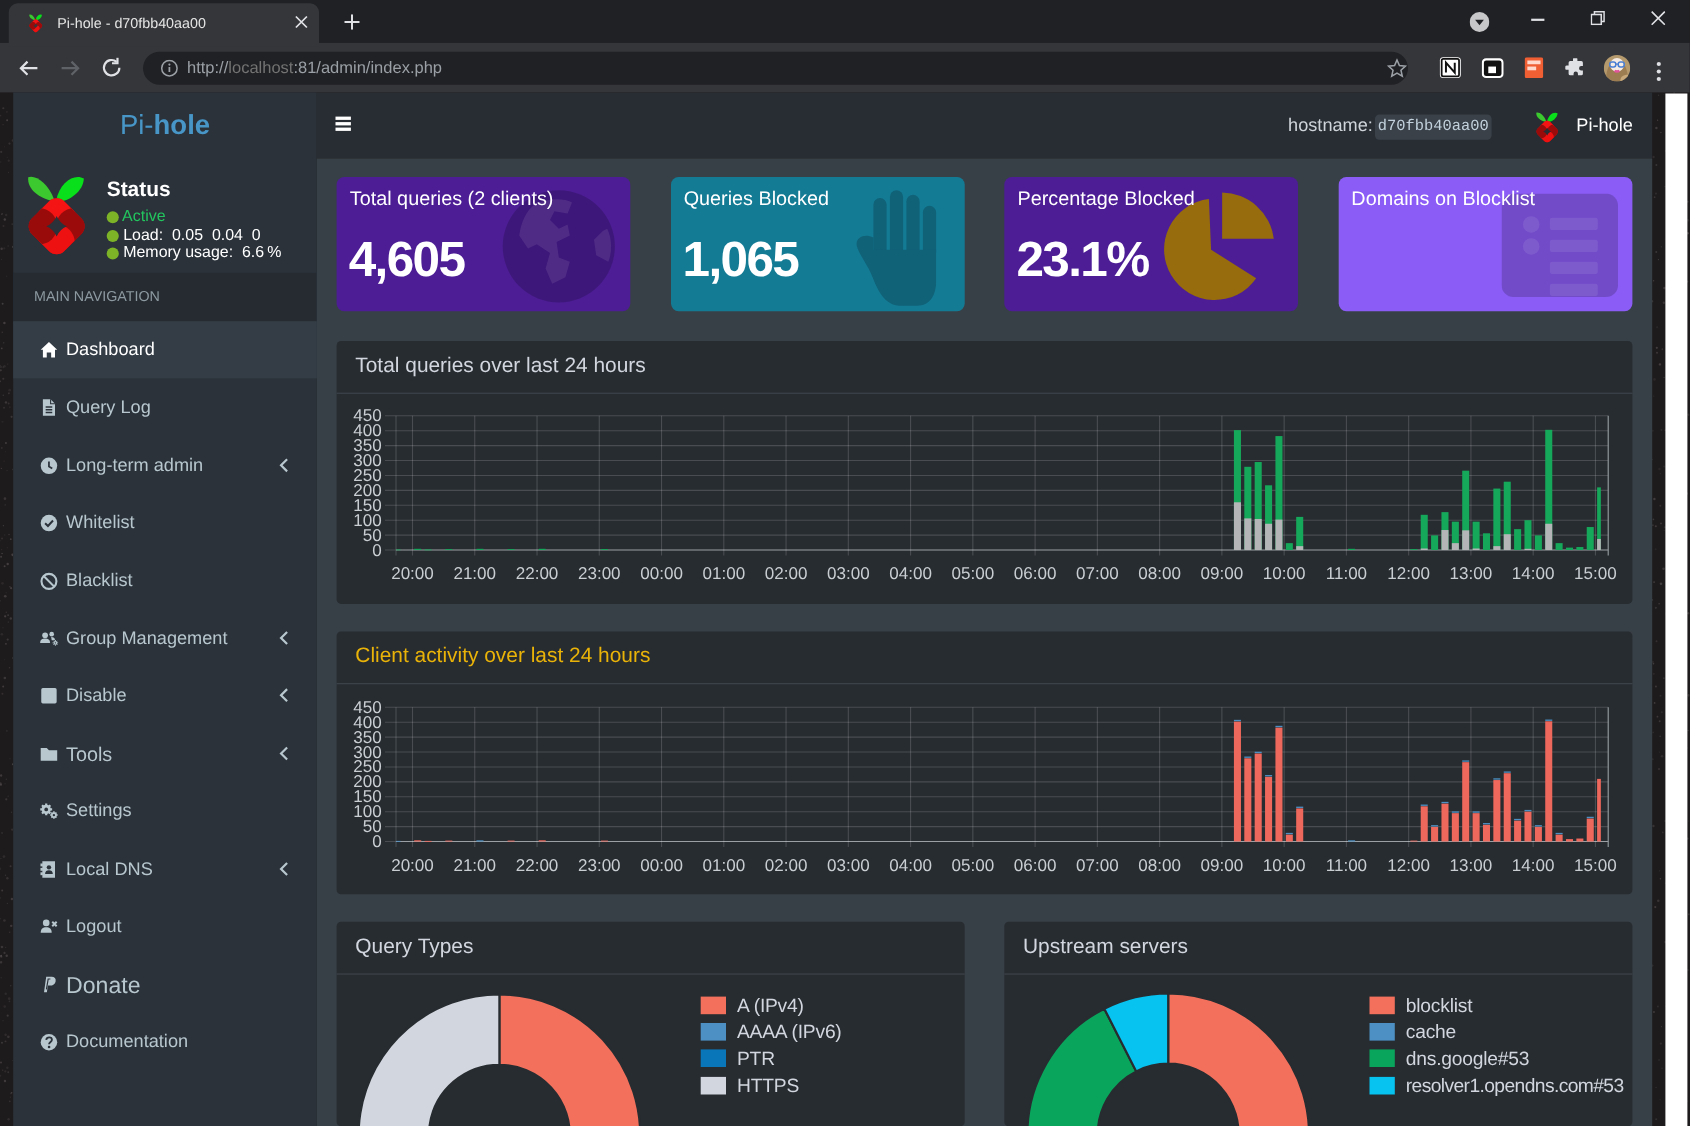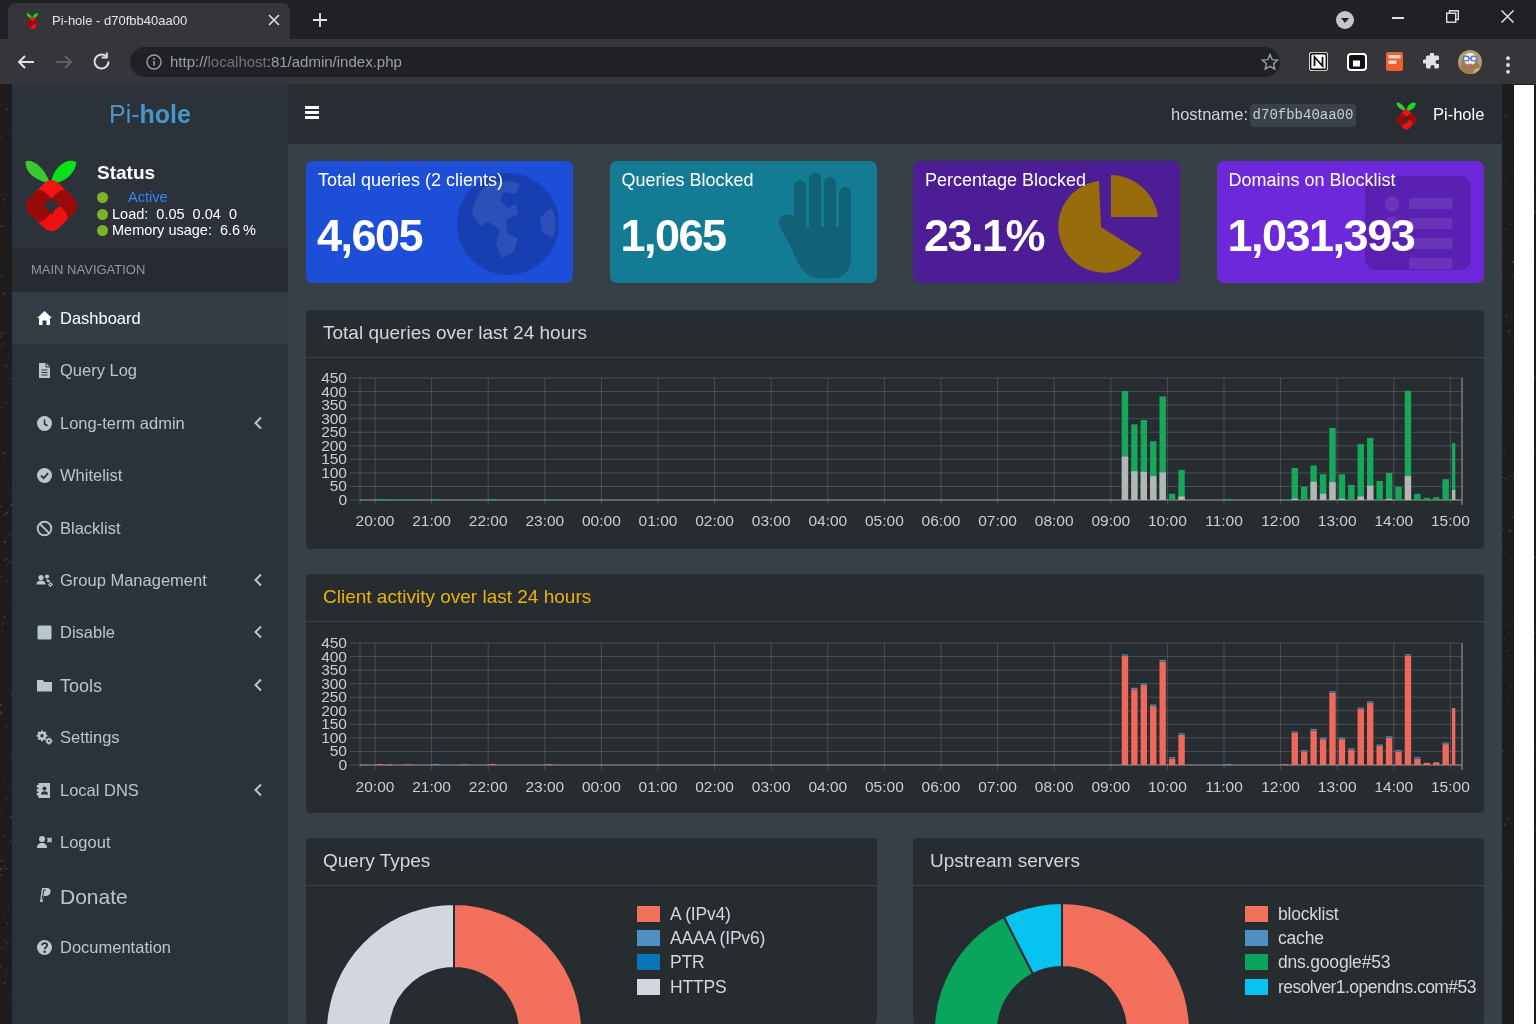--- a/index.html
+++ b/index.html
@@ -480,21 +480,21 @@
 <rect x="0" y="40" width="100" height="105" fill="#cc0e0e"></rect>
 <circle cx="50" cy="65" r="30" fill="#f51414"></circle>
 <circle cx="79" cy="92" r="30" fill="#9c0b0b"></circle>
 <circle cx="50" cy="119" r="30" fill="#ee1111"></circle>
 <circle cx="21" cy="92" r="30" fill="#990a0a"></circle>
 </g>
 <path d="M50 75 Q55 87 67 92 Q55 97 50 109 Q45 97 33 92 Q45 87 50 75 Z" fill="#2b323a"></path>
 </svg>
 <div class="abs" style="left:97px;top:162px;font-size:19px;font-weight:bold;color:#fff">Status</div>
 <div class="abs" style="left:97px;top:192px;width:11px;height:11px;border-radius:50%;background:#7cb327"></div>
-<div class="abs" style="left:128px;top:189px;font-size:14.5px;color:#3b82f6">Active</div>
+<div class="abs" style="left:111px;top:189px;font-size:14.5px;color:#22c55e">Active</div>
 <div class="abs" style="left:97px;top:208.5px;width:11px;height:11px;border-radius:50%;background:#7cb327"></div>
 <div class="abs" style="left:112px;top:205.5px;font-size:14.5px;color:#fff">Load:&nbsp; 0.05&nbsp; 0.04&nbsp; 0</div>
 <div class="abs" style="left:97px;top:224.5px;width:11px;height:11px;border-radius:50%;background:#7cb327"></div>
 <div class="abs" style="left:112px;top:221.5px;font-size:14.5px;color:#fff">Memory usage:&nbsp; 6.6 %</div>
 <div class="abs" style="left:12px;top:248px;width:276px;height:44px;background:#252b31"></div>
 <div class="abs" style="left:31px;top:262px;font-size:13px;color:#8d99a0">MAIN NAVIGATION</div>
 <div class="abs" style="left:12px;top:292.0px;width:276px;height:52.4px;background:#343c45"></div>
 <div class="abs" style="left:36px;top:310.0px">
       <svg width="17" height="17" viewBox="0 0 17 17">
         <path d="M8.5 1 L16 8 H14 V15 H10.5 V10.5 H6.5 V15 H3 V8 H1 Z" fill="#ffffff"></path>
@@ -640,21 +640,21 @@
 <rect x="0" y="40" width="100" height="105" fill="#cc0e0e"></rect>
 <circle cx="50" cy="65" r="30" fill="#f51414"></circle>
 <circle cx="79" cy="92" r="30" fill="#9c0b0b"></circle>
 <circle cx="50" cy="119" r="30" fill="#ee1111"></circle>
 <circle cx="21" cy="92" r="30" fill="#990a0a"></circle>
 </g>
 <path d="M50 75 Q55 87 67 92 Q55 97 50 109 Q45 97 33 92 Q45 87 50 75 Z" fill="#282d33"></path>
 </svg>
 <div class="abs" style="left:1433px;top:105px;font-size:16.5px;color:#fff">Pi-hole</div>
 <div class="abs" style="left:288px;top:144px;width:1214px;height:880px;background:#384047"></div>
-<div class="abs" style="left:306.0px;top:161px;width:267px;height:122px;background:#1d4ed8;border-radius:7px;overflow:hidden">
+<div class="abs" style="left:306.0px;top:161px;width:267px;height:122px;background:#4c1d95;border-radius:7px;overflow:hidden">
 <div class="abs" style="left:150px;top:11px">
         <svg width="104" height="104" viewBox="0 0 104 104">
 <circle cx="52" cy="52" r="51" fill="rgba(0,0,0,0.18)"></circle>
           <g fill="rgba(255,255,255,0.09)">
 <path d="M30 14 C42 8 56 8 64 12 L60 22 L48 20 L44 28 L52 36 L60 32 L62 42 L50 48 L52 62 L62 66 L58 80 L46 86 L40 72 L44 58 L32 50 L24 54 L16 42 C18 30 22 20 30 14 Z"></path>
 <path d="M96 36 C100 44 101 56 97 66 L86 60 L84 46 L92 38 Z"></path>
           </g>
         </svg>
       </div>
 <div class="abs" style="left:12px;top:9px;font-size:18px;color:#fff">Total queries (2 clients)</div>
@@ -680,36 +680,35 @@
         <svg width="104" height="110" viewBox="0 0 104 110">
           <g fill="#976c0c">
 <path d="M42 12 A46 46 0 1 0 85 84 L44 58 Z"></path>
 <path d="M54 6 A48 48 0 0 1 101 48 L54 48 Z"></path>
           </g>
         </svg>
       </div>
 <div class="abs" style="left:12px;top:9px;font-size:18px;color:#fff">Percentage Blocked</div>
 <div class="abs" style="left:11px;top:49px;font-size:45px;font-weight:bold;letter-spacing:-1.5px;color:#fff">23.1%</div>
 </div>
-<div class="abs" style="left:1216.5px;top:161px;width:267px;height:122px;background:#6d28d9;border-radius:7px;overflow:hidden">
+<div class="abs" style="left:1216.5px;top:161px;width:267px;height:122px;background:#8b5cf6;border-radius:7px;overflow:hidden">
 <div class="abs" style="left:148px;top:15px">
         <svg width="106" height="94" viewBox="0 0 106 94">
 <rect width="106" height="94" rx="11" fill="rgba(0,0,0,0.18)"></rect>
           <g fill="rgba(255,255,255,0.09)">
 <circle cx="27" cy="28" r="7.5"></circle>
             <circle cx="27" cy="48" r="7.5"></circle>
 <rect x="44" y="22" width="43.5" height="11" rx="2"></rect>
 <rect x="44" y="42" width="43.5" height="11" rx="2"></rect>
 <rect x="44" y="62" width="43.5" height="11" rx="2"></rect>
 <rect x="44" y="82" width="43.5" height="11" rx="2"></rect>
           </g>
         </svg>
       </div>
 <div class="abs" style="left:12px;top:9px;font-size:18px;color:#fff">Domains on Blocklist</div>
-<div class="abs" style="left:11px;top:49px;font-size:45px;font-weight:bold;letter-spacing:-1.5px;color:#fff">1,031,393</div>
 </div>
 <div class="abs" style="left:306px;top:310px;width:1178px;height:239px;background:#272c31;border-radius:4px"></div>
     <div class="abs" style="left:323px;top:322px;font-size:19px;color:#d2d6de">Total queries over last 24 hours</div>
     <div class="abs" style="left:306px;top:357px;width:1178px;height:1px;background:#3f454c"></div>
 <svg style="position:absolute;left:306px;top:357px" width="1178" height="212" viewBox="0 0 1178 212">
 <line x1="54.0" y1="143.00" x2="1156.0" y2="143.00" stroke="#9aa0a4" stroke-width="1"></line>
 <line x1="44.0" y1="143.00" x2="54.0" y2="143.00" stroke="rgba(255,255,255,0.16)" stroke-width="1"></line>
 <line x1="54.0" y1="129.44" x2="1156.0" y2="129.44" stroke="rgba(255,255,255,0.16)" stroke-width="1"></line>
 <line x1="44.0" y1="129.44" x2="54.0" y2="129.44" stroke="rgba(255,255,255,0.16)" stroke-width="1"></line>
 <line x1="54.0" y1="115.89" x2="1156.0" y2="115.89" stroke="rgba(255,255,255,0.16)" stroke-width="1"></line>

